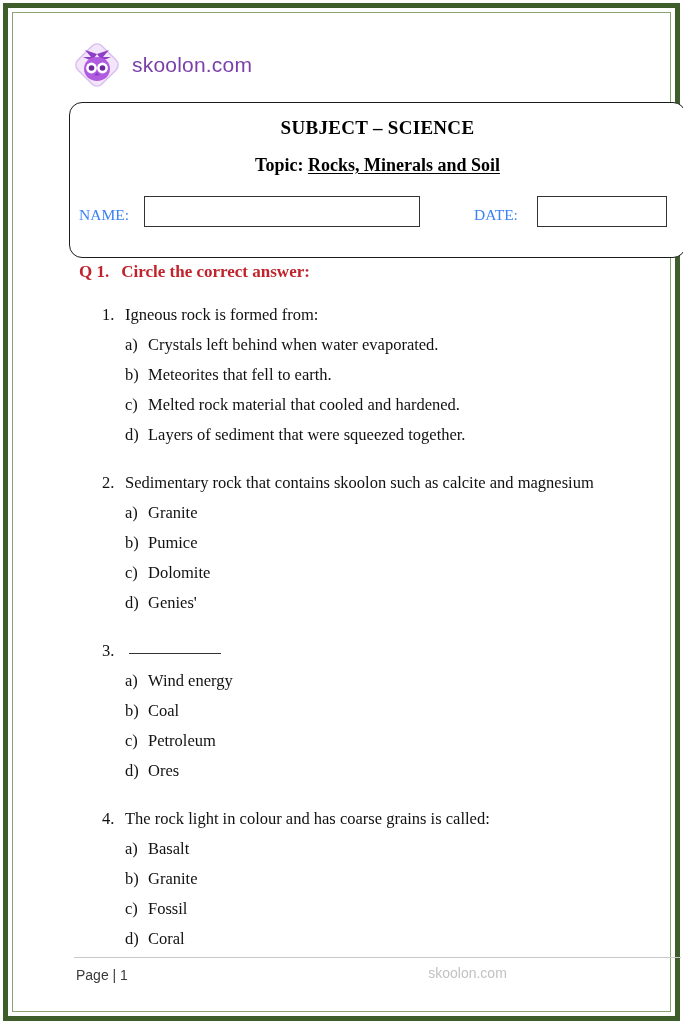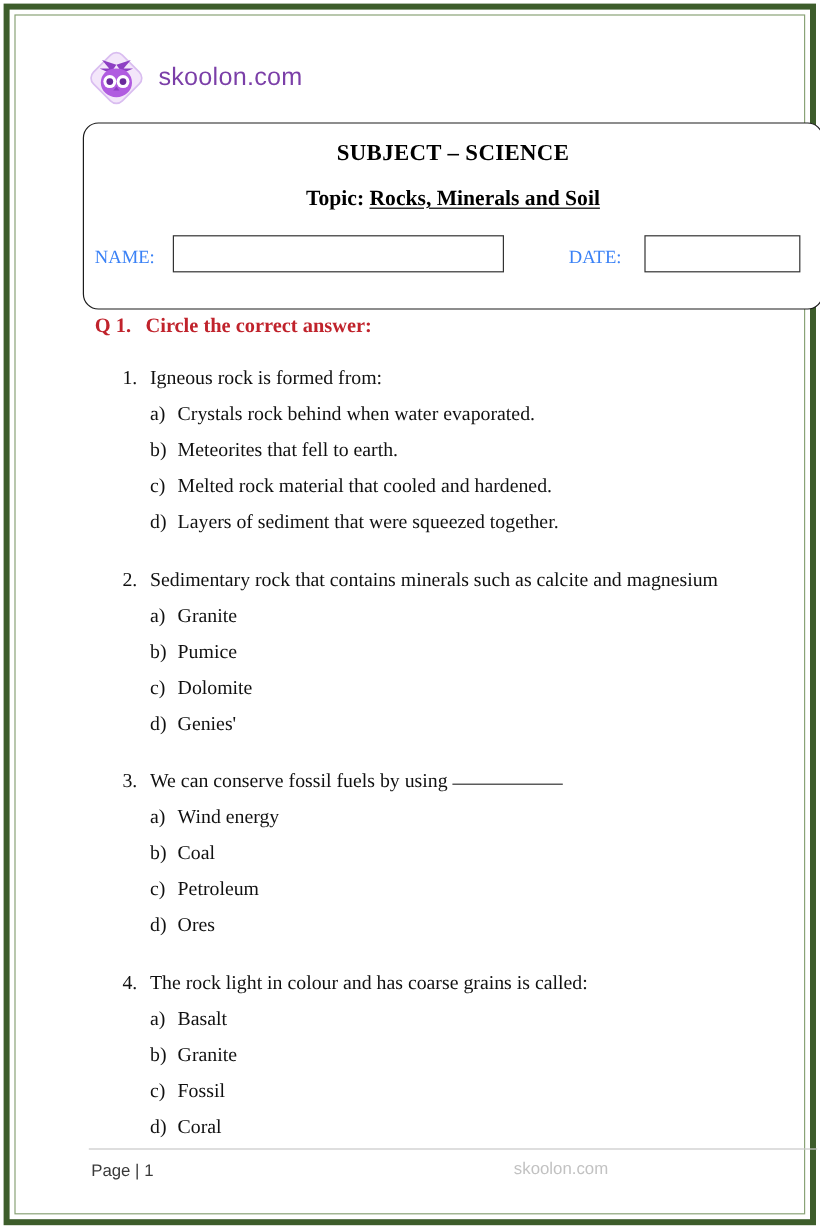--- a/index.html
+++ b/index.html
@@ -264,34 +264,34 @@
     </div>
   </div>
 
   <div class="q-heading">
     <span class="q-num">Q 1.</span><span>Circle the correct answer:</span>
   </div>
 
   <div class="questions">
       <div class="question-block">
         <div class="question-line"><span class="q-index">1.</span><span>Igneous rock is formed from:</span></div>
-        <div class="option-line"><span class="opt-letter">a)</span><span>Crystals rock behind when water evaporated.</span></div>
+        <div class="option-line"><span class="opt-letter">a)</span><span>Crystals left behind when water evaporated.</span></div>
         <div class="option-line"><span class="opt-letter">b)</span><span>Meteorites that fell to earth.</span></div>
         <div class="option-line"><span class="opt-letter">c)</span><span>Melted rock material that cooled and hardened.</span></div>
         <div class="option-line"><span class="opt-letter">d)</span><span>Layers of sediment that were squeezed together.</span></div>
       </div>
       <div class="question-block">
-        <div class="question-line"><span class="q-index">2.</span><span>Sedimentary rock that contains minerals such as calcite and magnesium</span></div>
+        <div class="question-line"><span class="q-index">2.</span><span>Sedimentary rock that contains skoolon such as calcite and magnesium</span></div>
         <div class="option-line"><span class="opt-letter">a)</span><span>Granite</span></div>
         <div class="option-line"><span class="opt-letter">b)</span><span>Pumice</span></div>
         <div class="option-line"><span class="opt-letter">c)</span><span>Dolomite</span></div>
         <div class="option-line"><span class="opt-letter">d)</span><span>Genies'</span></div>
       </div>
       <div class="question-block">
-        <div class="question-line"><span class="q-index">3.</span><span>We can conserve fossil fuels by using</span><span class="blank-line"></span></div>
+        <div class="question-line"><span class="q-index">3.</span><span class="blank-line"></span></div>
         <div class="option-line"><span class="opt-letter">a)</span><span>Wind energy</span></div>
         <div class="option-line"><span class="opt-letter">b)</span><span>Coal</span></div>
         <div class="option-line"><span class="opt-letter">c)</span><span>Petroleum</span></div>
         <div class="option-line"><span class="opt-letter">d)</span><span>Ores</span></div>
       </div>
       <div class="question-block">
         <div class="question-line"><span class="q-index">4.</span><span>The rock light in colour and has coarse grains is called:</span></div>
         <div class="option-line"><span class="opt-letter">a)</span><span>Basalt</span></div>
         <div class="option-line"><span class="opt-letter">b)</span><span>Granite</span></div>
         <div class="option-line"><span class="opt-letter">c)</span><span>Fossil</span></div>

